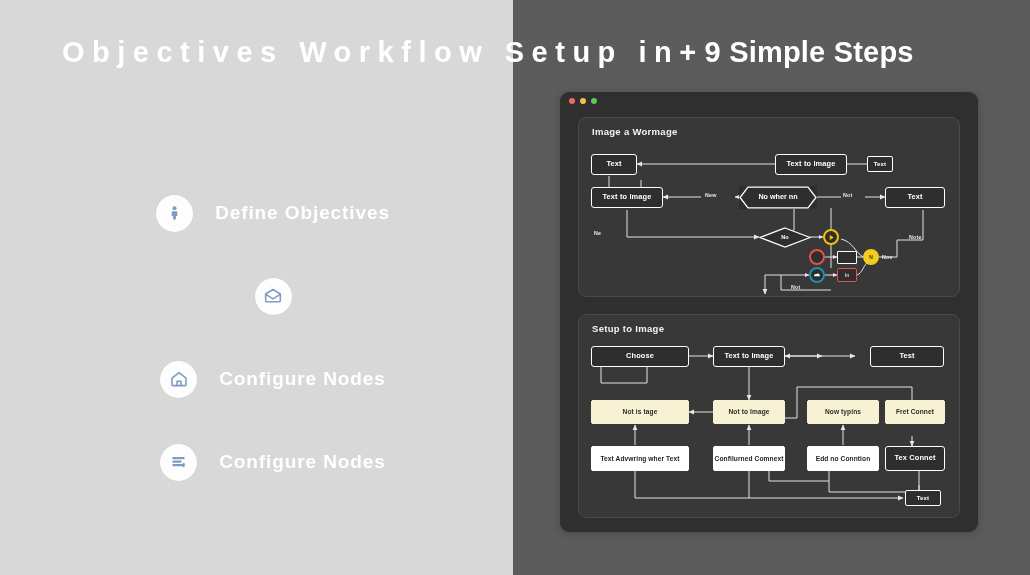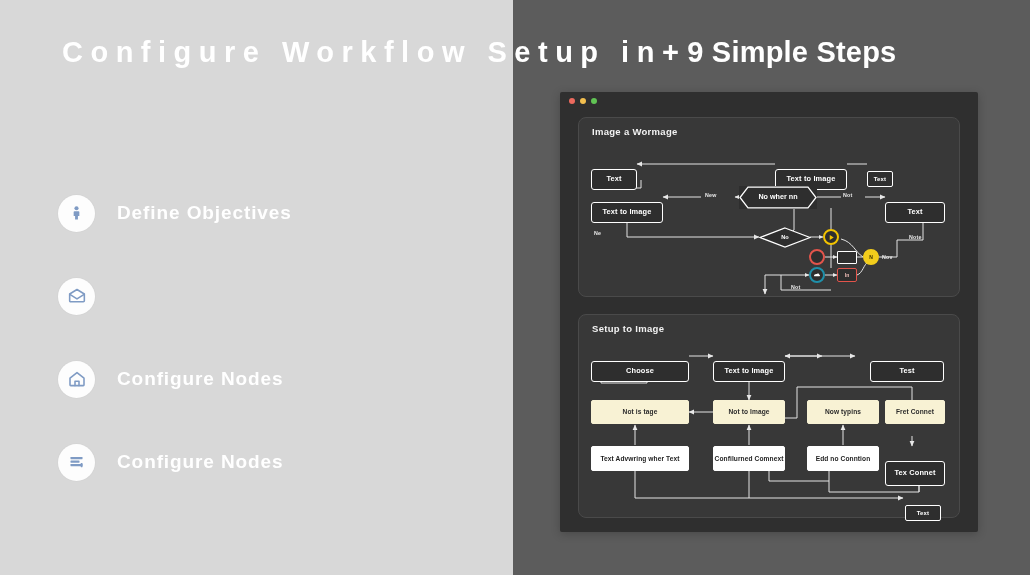--- a/index.html
+++ b/index.html
@@ -18,36 +18,36 @@
   .headline{
     position:absolute;left:62px;top:36px;
     font-size:29px;font-weight:bold;color:#ffffff;white-space:nowrap;
     z-index:5;
   }
   .headline .spaced{letter-spacing:7.5px;}
   .headline .plain{letter-spacing:0.2px;}
 
   
   .steps{position:absolute;left:58px;top:192px;width:430px;z-index:5;}
-  .step{display:flex;align-items:center;height:42px;margin-bottom:41px;}
+  .step{display:flex;align-items:center;height:42px;margin-bottom:41px;justify-content:center;}
   .step-icon{
     width:37px;height:37px;border-radius:50%;background:#fdfdfd;
     display:flex;align-items:center;justify-content:center;flex:0 0 37px;
     box-shadow:0 0 0 1px rgba(0,0,0,0.015);
   }
   .step-icon svg{display:block;}
   .step-label{
     margin-left:22px;font-size:19px;font-weight:bold;color:#ffffff;
     letter-spacing:0.9px;white-space:nowrap;
   }
 
   
   .window{
     position:absolute;left:560px;top:92px;width:418px;height:440px;
-    background:#2f2f2f;border-radius:2px;
+    background:#2f2f2f;border-radius:9px;
     box-shadow:0 2px 10px rgba(0,0,0,0.22);
     z-index:6;overflow:hidden;
   }
   .titlebar{height:18px;display:flex;align-items:center;padding-left:9px;gap:5px;}
   .dot{width:6px;height:6px;border-radius:50%;}
   .dot.r{background:#ec6a5e;}
   .dot.y{background:#f3bf4f;}
   .dot.g{background:#61c454;}
 
   .panel{
@@ -61,21 +61,21 @@
     color:#f2f2f2;letter-spacing:0.3px;white-space:nowrap;
   }
 
   
   .nd{position:absolute;box-sizing:border-box;display:flex;align-items:center;justify-content:center;text-align:center;}
   .nd span{display:block;line-height:1.12;}
 
   
   .nd.dark{
     background:#2e2e2e;border:1.3px solid #ffffff;border-radius:3px;
-    color:#ffffff;font-size:7.4px;font-weight:bold;letter-spacing:0.15px;margin-top:15px;
+    color:#ffffff;font-size:7.4px;font-weight:bold;letter-spacing:0.15px;
   }
   .nd.dark.sm{font-size:6px;border-width:1.1px;border-radius:2px;}
   
   .nd.white{
     background:#ffffff;border:1px solid #ffffff;border-radius:2px;
     color:#1d1d1d;font-size:6.6px;font-weight:bold;letter-spacing:0.1px;
   }
   
   .nd.cream{
     background:#f8f2d4;border:1px solid #f8f2d4;border-radius:2px;
@@ -123,21 +123,21 @@
 </style>
 </head>
 <body>
 
 <div id="stage">
 
   <div class="bg-light"></div>
   <div class="bg-dark"></div>
 
   <div class="headline">
-    <span class="spaced">Configure Workflow Setup in</span><span class="plain">+ 9 Simple Steps</span>
+    <span class="spaced">Objectives Workflow Setup in</span><span class="plain">+ 9 Simple Steps</span>
   </div>
 
   <div class="steps">
 
     <div class="step">
       <div class="step-icon">
         <svg width="19" height="19" viewBox="0 0 24 24" fill="#7f9bc4">
           <circle cx="12" cy="5.4" r="2.6"></circle>
           <path d="M9.4 9.2h5.2c.6 0 1 .45 1 1v5.1h-1.8v4.4h-3.6v-4.4H8.4v-5.1c0-.55.45-1 1-1z"></path>
         </svg>

